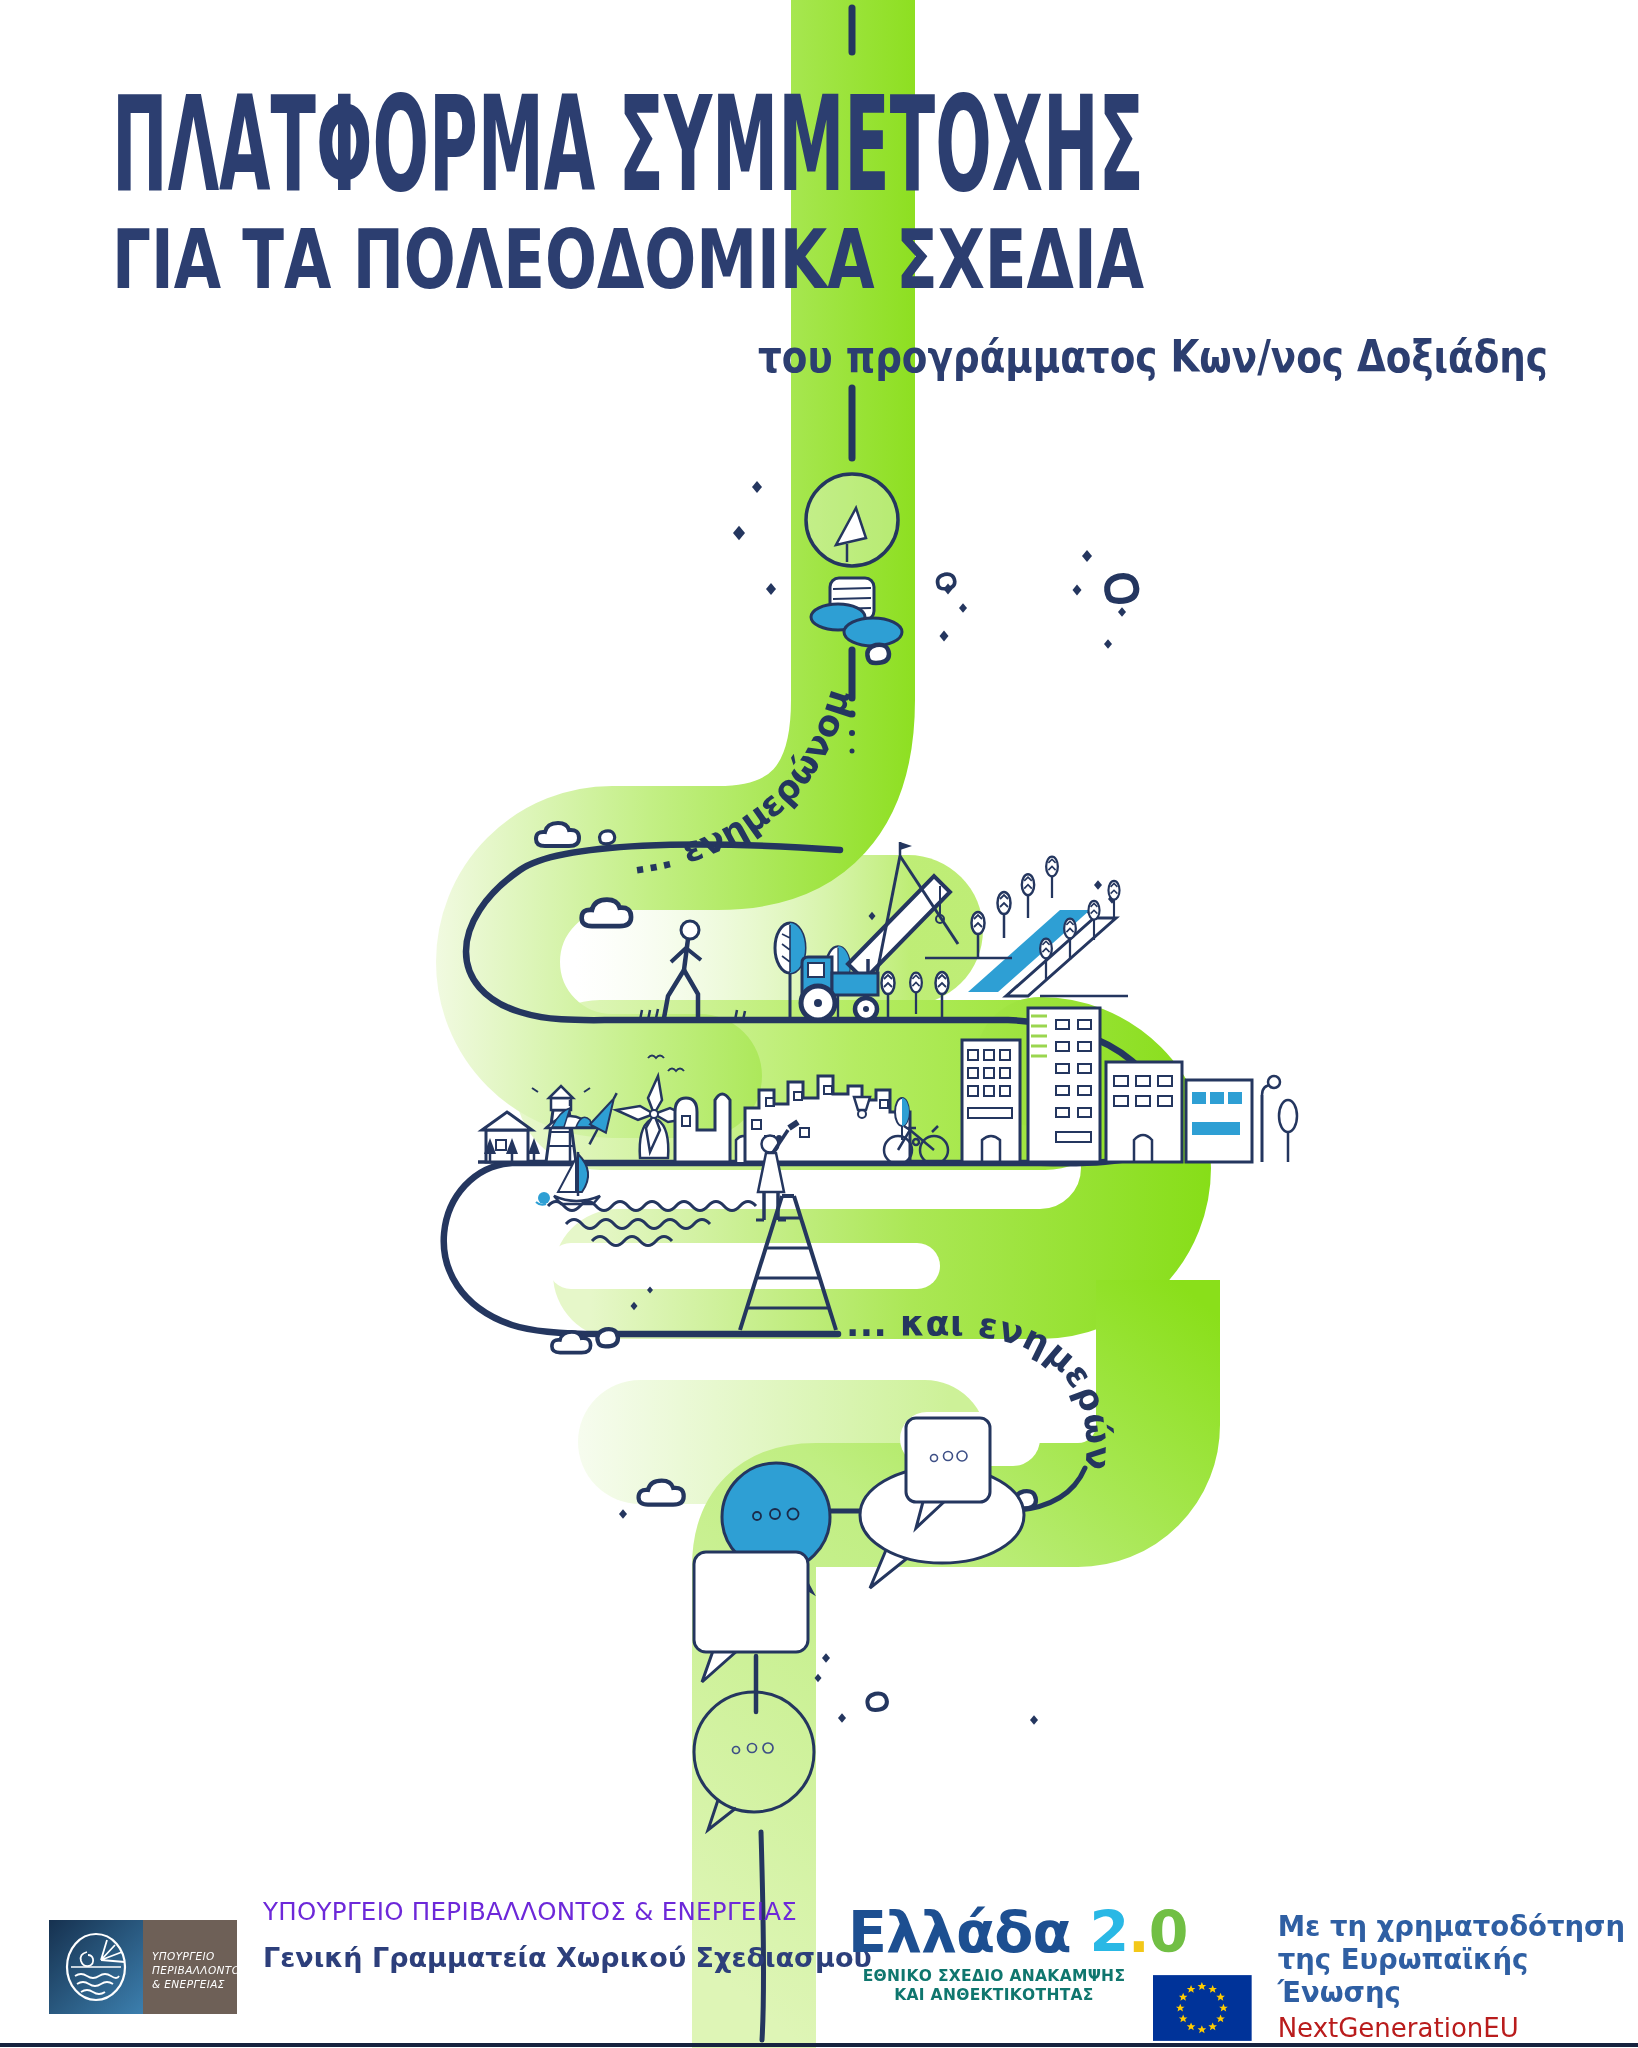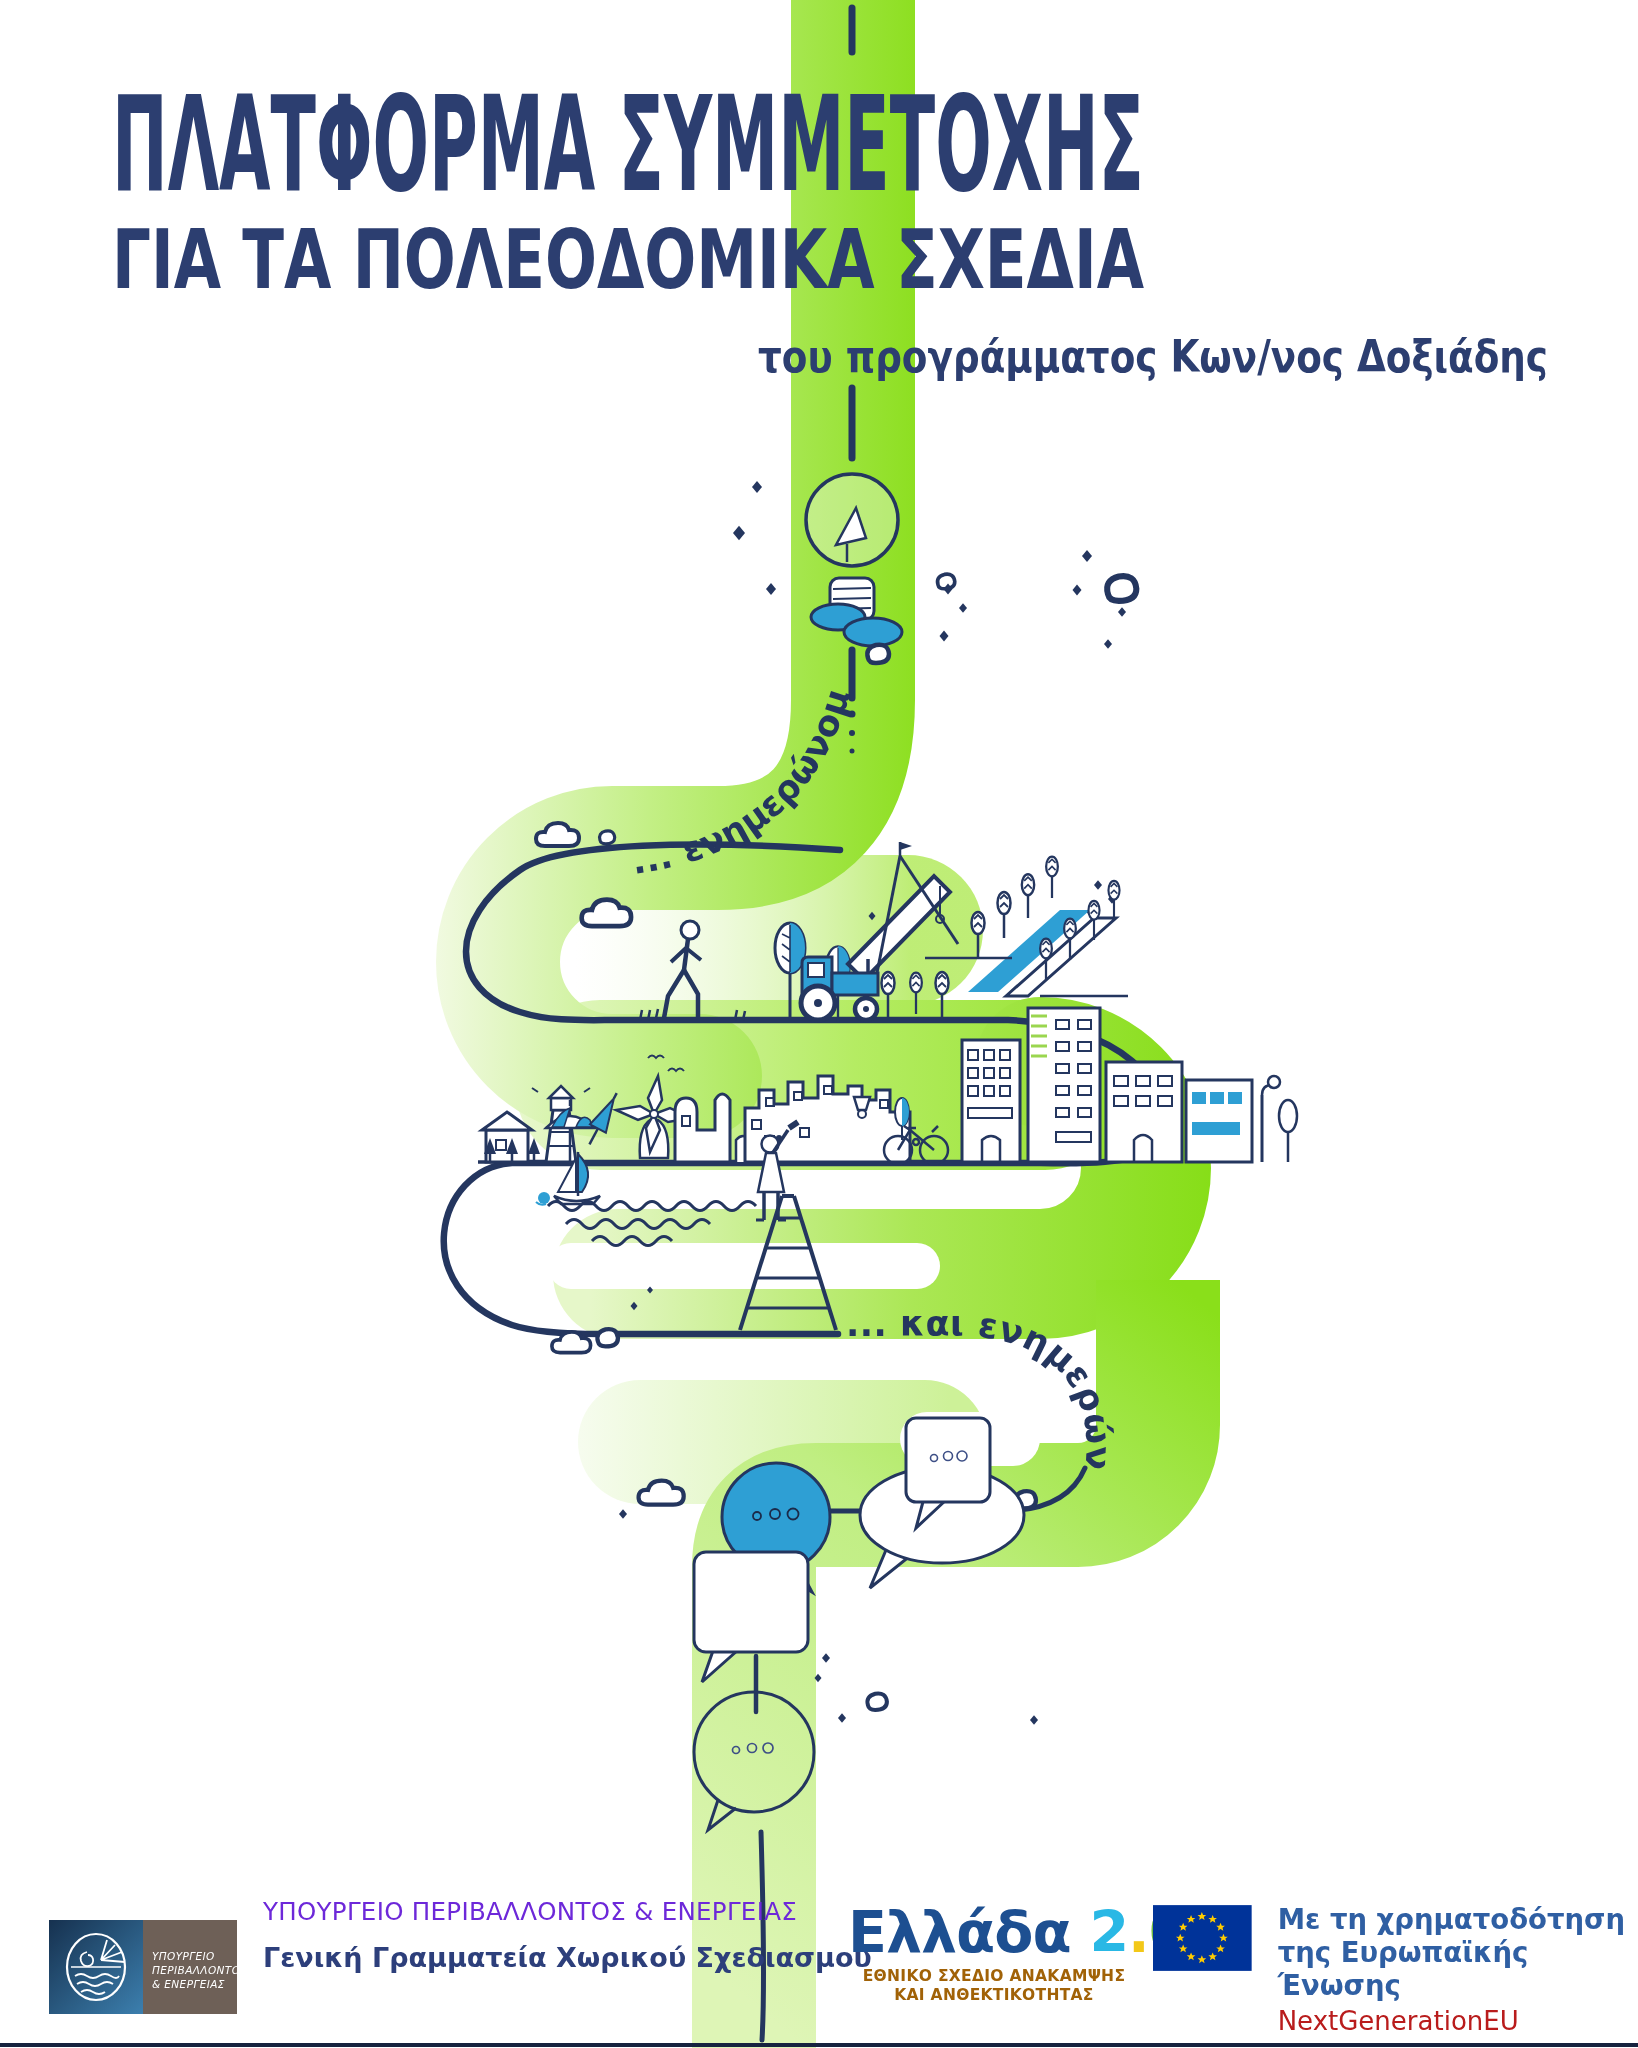--- a/index.html
+++ b/index.html
@@ -5,23 +5,23 @@
   html,body{margin:0;padding:0;background:#ffffff;}
   #page{position:relative;width:1638px;height:2048px;background:#ffffff;overflow:hidden;
         font-family:"DejaVu Sans", sans-serif;}
   #art{position:absolute;left:0;top:0;}
   .abs{position:absolute;}
   
   .f-min-name{font-size:24.5px;font-weight:400;color:#6d28d9;letter-spacing:.3px;}
   .f-min-sec{margin-top:13px;font-size:27px;font-weight:700;color:#2d3f7b;line-height:37px;}
   .g-word{font-size:57px;font-weight:700;color:#1d4f91;letter-spacing:-1px;white-space:nowrap;}
   .g-word .g2{color:#29b8e5;} .g-word .gdot{color:#f3c818;} .g-word .g0{color:#71bf44;}
-  .g-tag{margin-top:2px;text-align:center;font-size:15.5px;font-weight:700;color:#a16207;
+  .g-tag{margin-top:2px;text-align:center;font-size:15.5px;font-weight:700;color:#0f766e;
          line-height:19px;letter-spacing:.3px;width:292px;}
-  .f-eu{display:flex;gap:26px;align-items:flex-start;}
+  .f-eu{display:flex;gap:26px;align-items:flex-end;margin-top:7px;}
   .eu-l1,.eu-l2{font-size:27.5px;font-weight:700;color:#2f5fa3;line-height:33px;}
   .eu-l3{font-size:26px;color:#b91c1c;line-height:30px;margin-top:4px;}
   .bottom-rule{left:0;top:2043px;width:1638px;height:4px;background:#16233f;}
   .seal-txt{font-size:10.5px;fill:#ffffff;letter-spacing:.4px;}
 </style>
 </head>
 <body>
 
 <div id="page">
 

